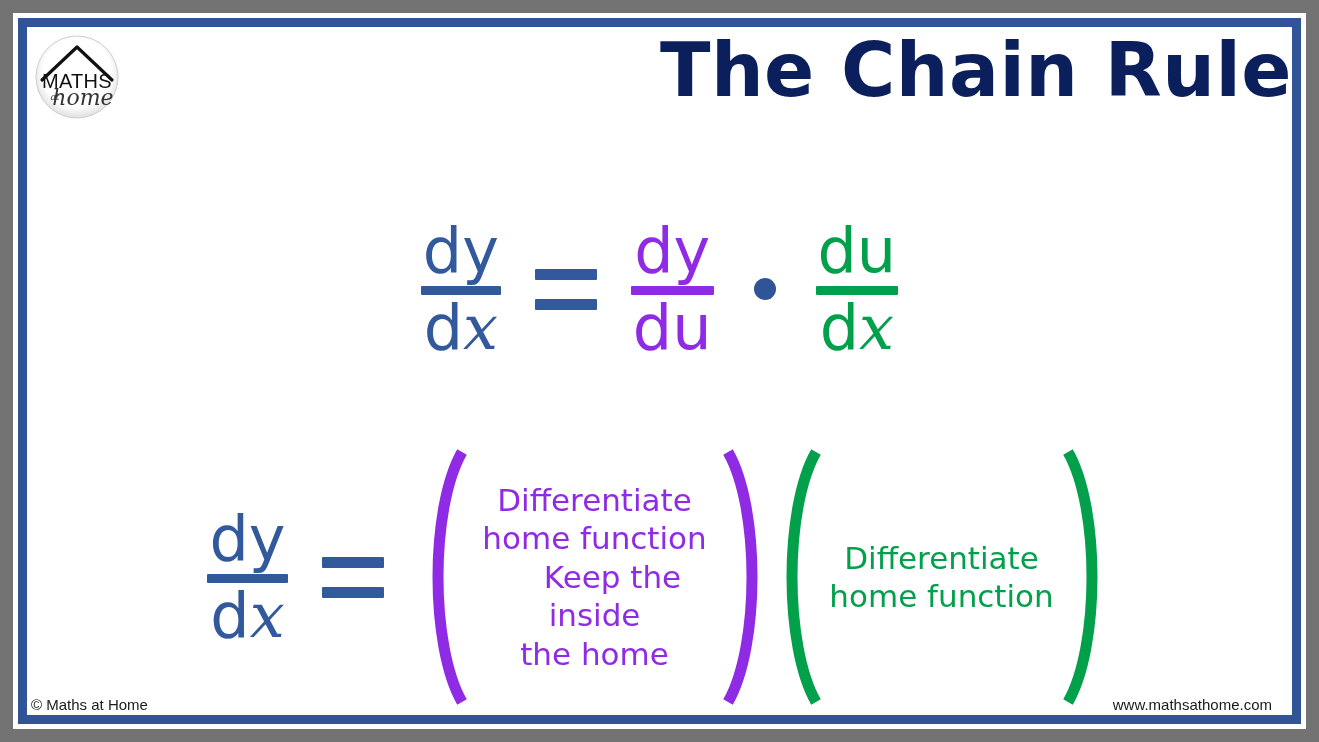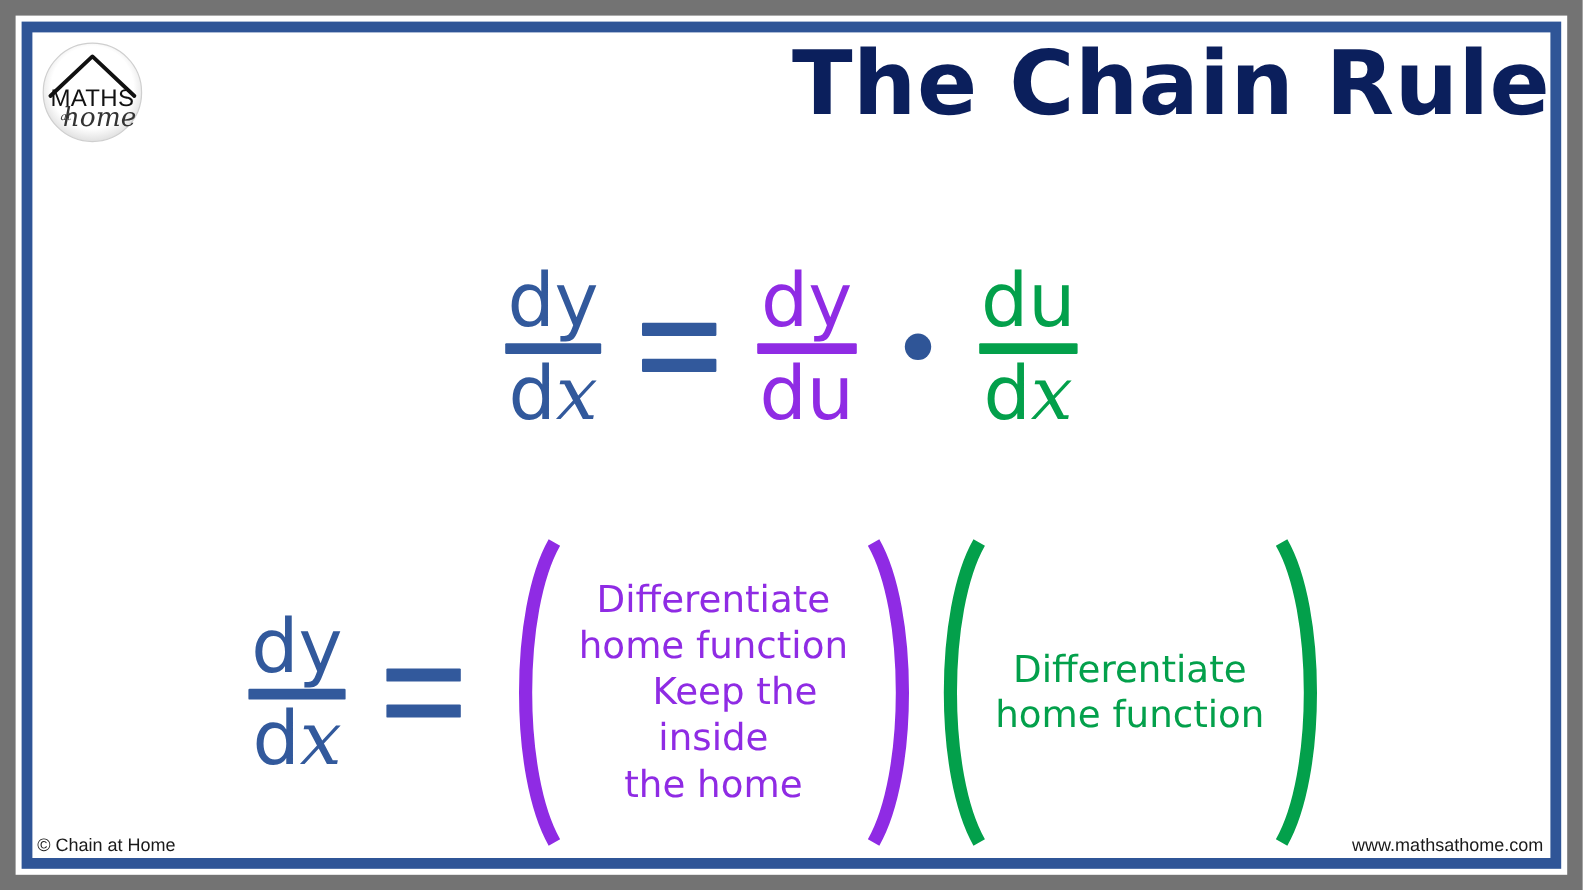--- a/index.html
+++ b/index.html
@@ -176,21 +176,21 @@
   
   .footer-left, .footer-right {
     position: absolute;
     bottom: 2px;
     font-family: "Liberation Sans", sans-serif;
     font-size: 15px;
     color: #1a1a1a;
     white-space: nowrap;
   }
   .footer-left  { left: 4px; }
-  .footer-right { right: 6px; }
+  .footer-right { right: 20px; }
 </style>
 </head>
 <body>
 
 <div class="poster">
  <div class="poster-white-gap">
   <div class="poster-navy">
    <div class="canvas">
 
     <div class="logo">
@@ -290,19 +290,19 @@
         </span>
         <span class="paren">
           <svg width="52" height="262" viewBox="0 0 52 262" aria-hidden="true">
             <path d="M8 6 C 40 62, 40 200, 8 256" fill="none" stroke="#03a04b" stroke-width="11" stroke-linecap="butt"></path>
           </svg>
         </span>
       </span>
 
     </div>
 
-    <div class="footer-left">© Chain at Home</div>
+    <div class="footer-left">© Maths at Home</div>
     <div class="footer-right">www.mathsathome.com</div>
 
    </div>
   </div>
  </div>
 </div>
 
 </body></html>

